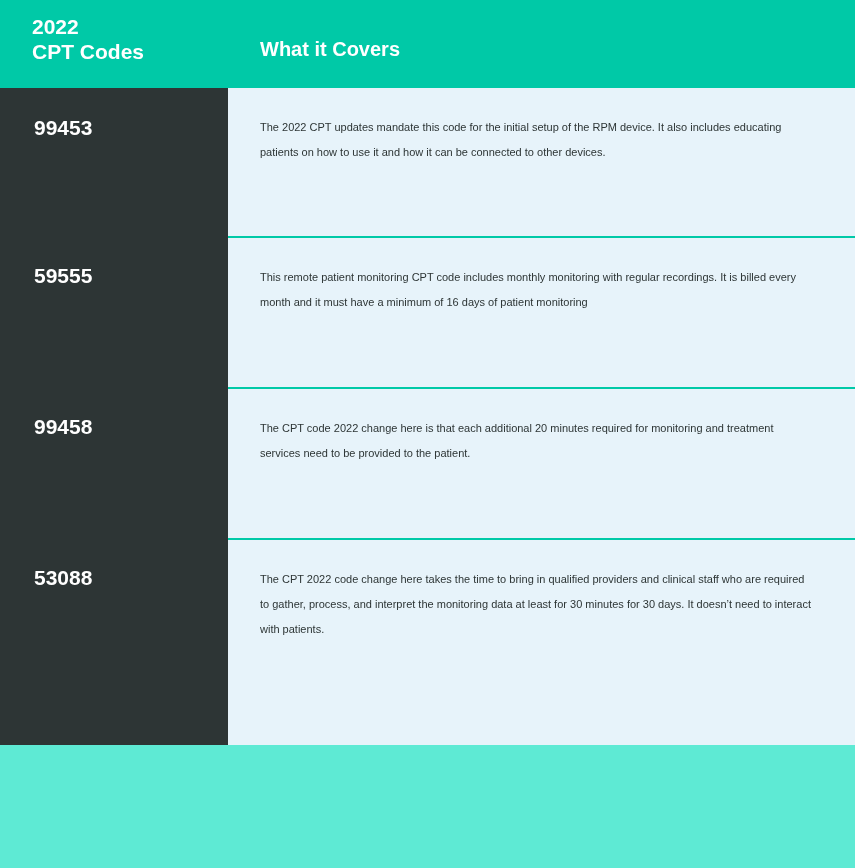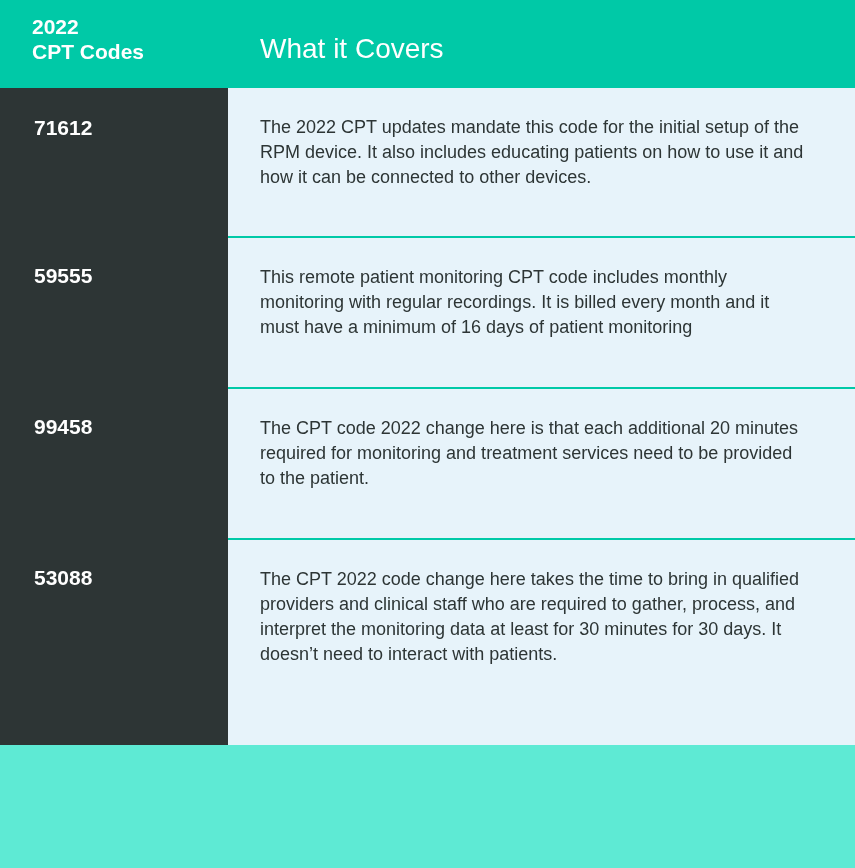--- a/index.html
+++ b/index.html
@@ -38,22 +38,22 @@
     font-weight: bold;
     font-size: 21px;
     line-height: 25px;
     padding: 14px 0 0 32px;
     box-sizing: border-box;
     white-space: pre-line;
   }
   .th-covers {
     flex: 1 1 auto;
     color: #ffffff;
-    font-weight: normal;
-    font-size: 28px;
+    font-weight: bold;
+    font-size: 20px;
     line-height: 26px;
     padding: 36px 0 17px 32px;
     box-sizing: border-box;
   }
 
   
   .tbody {
     flex: 1 1 auto;
     display: flex;
     flex-direction: column;
@@ -70,21 +70,21 @@
     color: #ffffff;
     font-weight: bold;
     font-size: 21px;
     padding: 28px 0 0 34px;
     box-sizing: border-box;
   }
   .cell-desc {
     flex: 1 1 auto;
     background: #e7f3fa;
     color: #2d3535;
-    font-size: 18px;
+    font-size: 11px;
     line-height: 25px;
     padding: 27px 44px 24px 32px;
     box-sizing: border-box;
     border-top: 2px solid var(--accent, #00C9A7);
   }
   .row:first-child .cell-desc {
     border-top: none;
   }
   
 
@@ -101,21 +101,21 @@
 
   <div class="thead">
     <div class="th-code">2022
 CPT Codes</div>
     <div class="th-covers">What it Covers</div>
   </div>
 
   <div class="tbody">
 
     <div class="row r0">
-      <div class="cell-code">71612</div>
+      <div class="cell-code">99453</div>
       <div class="cell-desc">The 2022 CPT updates mandate this code for the initial setup of the RPM device. It also includes educating patients on how to use it and how it can be connected to other devices.</div>
     </div>
 
     <div class="row r1">
       <div class="cell-code">59555</div>
       <div class="cell-desc">This remote patient monitoring CPT code includes monthly monitoring with regular recordings. It is billed every month and it must have a minimum of 16 days of patient monitoring</div>
     </div>
 
 
     <div class="row r3">

